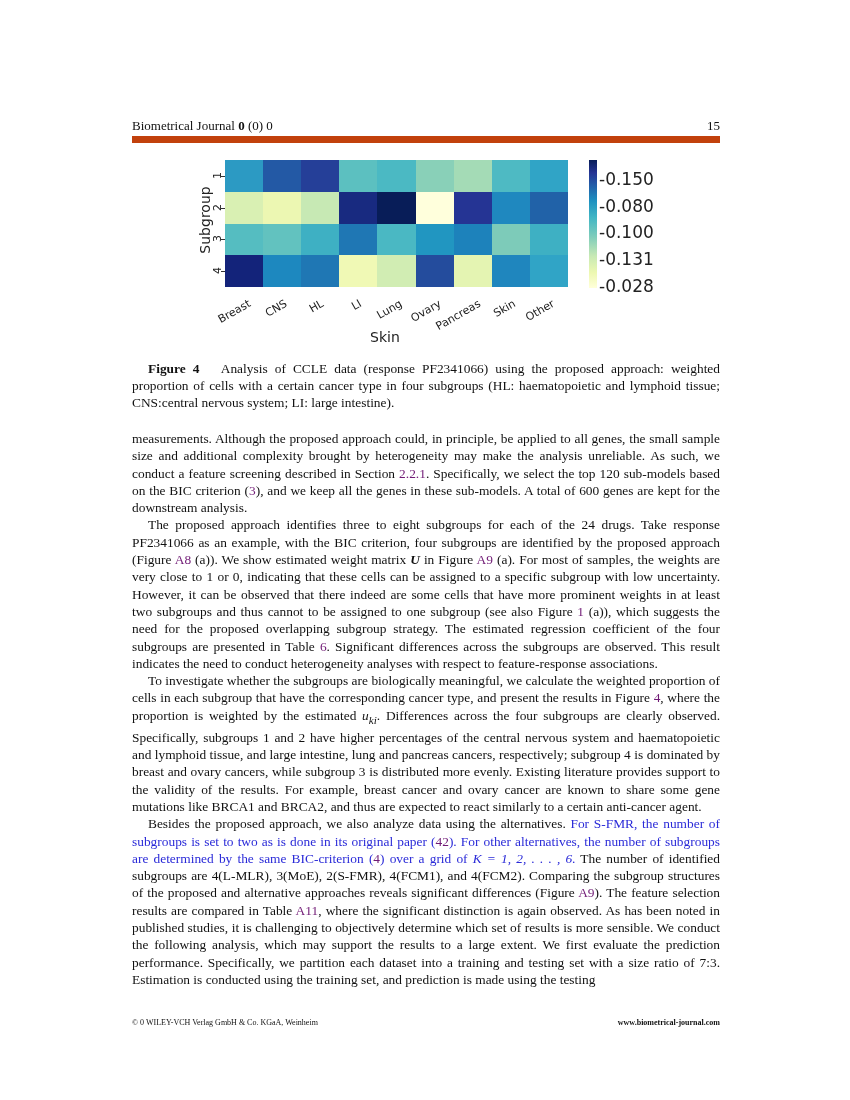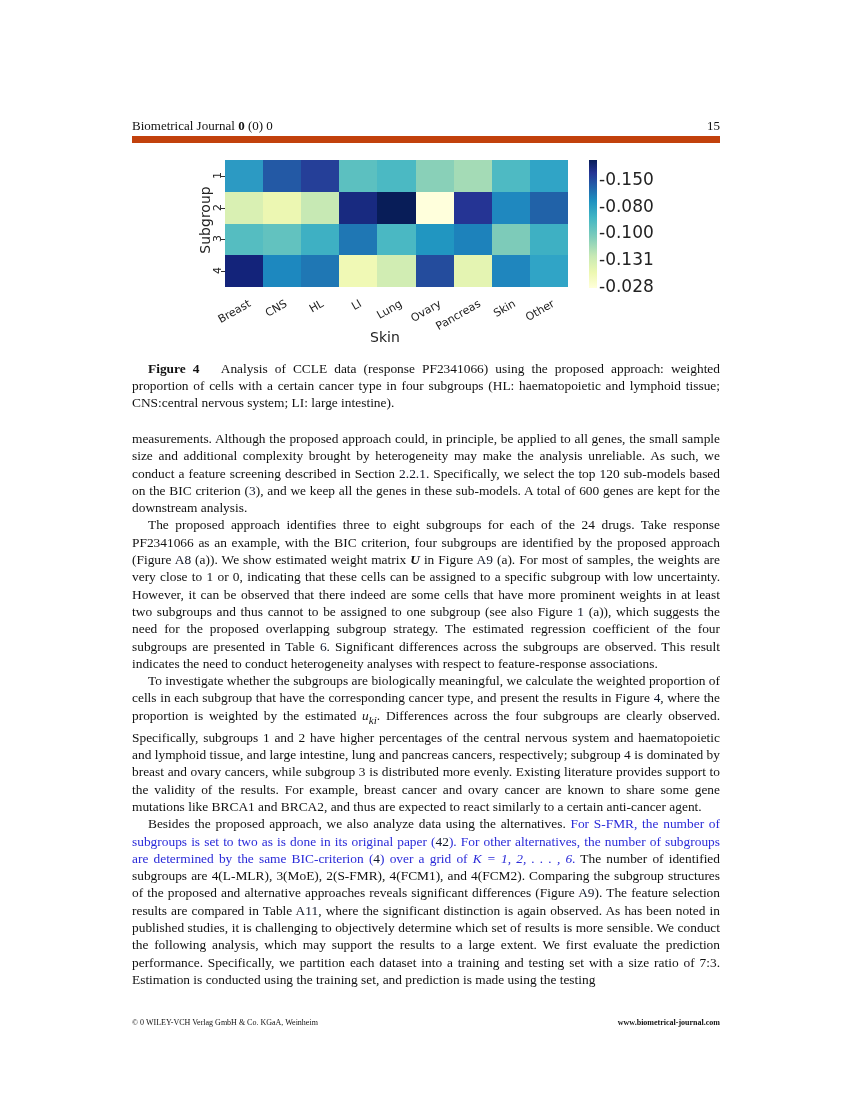--- a/index.html
+++ b/index.html
@@ -15,21 +15,21 @@
   .ytick-mark { position: absolute; left: 31px; width: 4px; height: 1px; background: #333; }
   .xtick { position: absolute; top: 145px; font-family: "DejaVu Sans", sans-serif; font-size: 11px; color: #222; transform: rotate(-30deg); transform-origin: right top; white-space: nowrap; text-align: right; }
   .xlabel { position: absolute; left: 180px; top: 177px; font-family: "DejaVu Sans", sans-serif; font-size: 14px; color: #222; }
   .colorbar { position: absolute; left: 399px; top: 8px; width: 8px; height: 128px; background: linear-gradient(to top, #ffffd9 0%, #edf8b1 12%, #c7e9b4 25%, #7fcdbb 40%, #41b6c4 55%, #1d91c0 68%, #225ea8 80%, #253494 90%, #081d58 100%); }
   .cb-tick { position: absolute; left: 409px; font-family: "DejaVu Sans", sans-serif; font-size: 17px; color: #222; }
   .caption { position: absolute; left: 132px; top: 360px; width: 588px; font-size: 13.4px; line-height: 17px; text-align: justify; }
   .caption b { font-weight: bold; margin-left: 16px; }
   .body-text { position: absolute; left: 132px; top: 430px; width: 588px; font-size: 13.4px; line-height: 17.3px; text-align: justify; }
   .body-text p { margin: 0; }
   .body-text p.indent { text-indent: 16px; }
-  .ref { color: #0f172a; }
+  .ref { color: #701a75; }
   .blue { color: #2a2ad8; }
   .math { font-style: italic; }
   .footer { position: absolute; left: 132px; top: 1018px; width: 588px; font-size: 8px; }
   .footer .left { position: absolute; left: 0; }
   .footer .right { position: absolute; right: 0; font-weight: bold; }
 </style>
 </head>
 <body>
 
 <div class="header">

